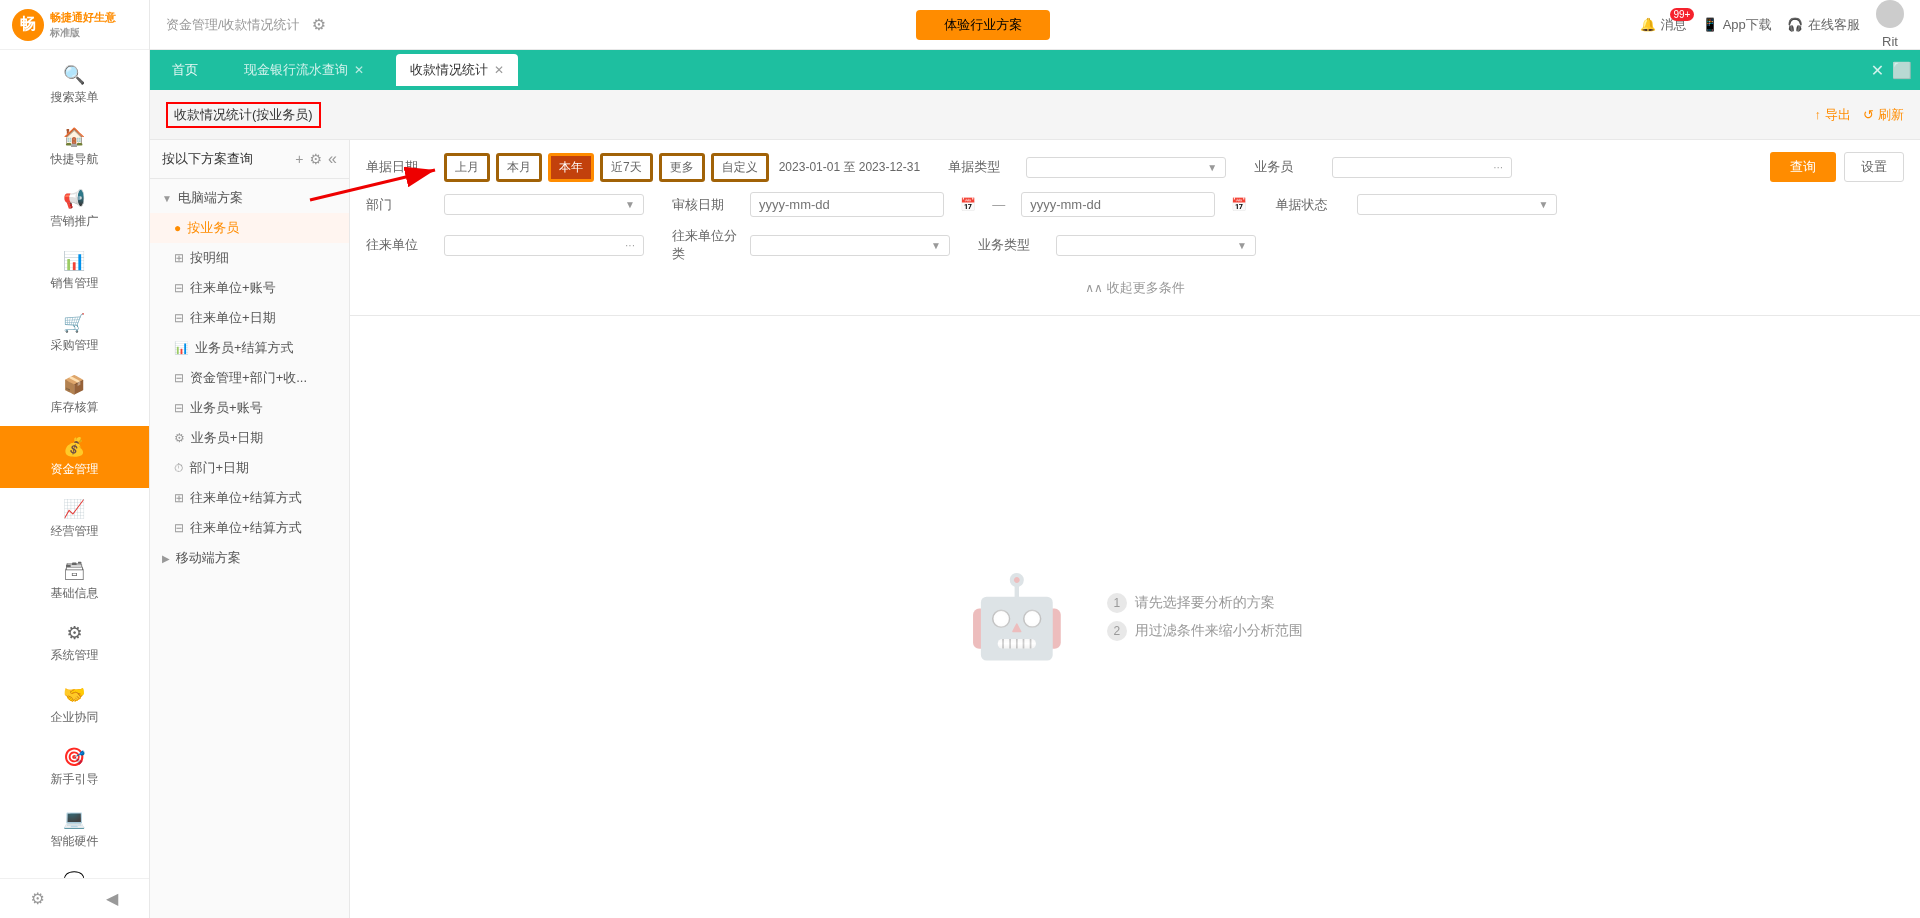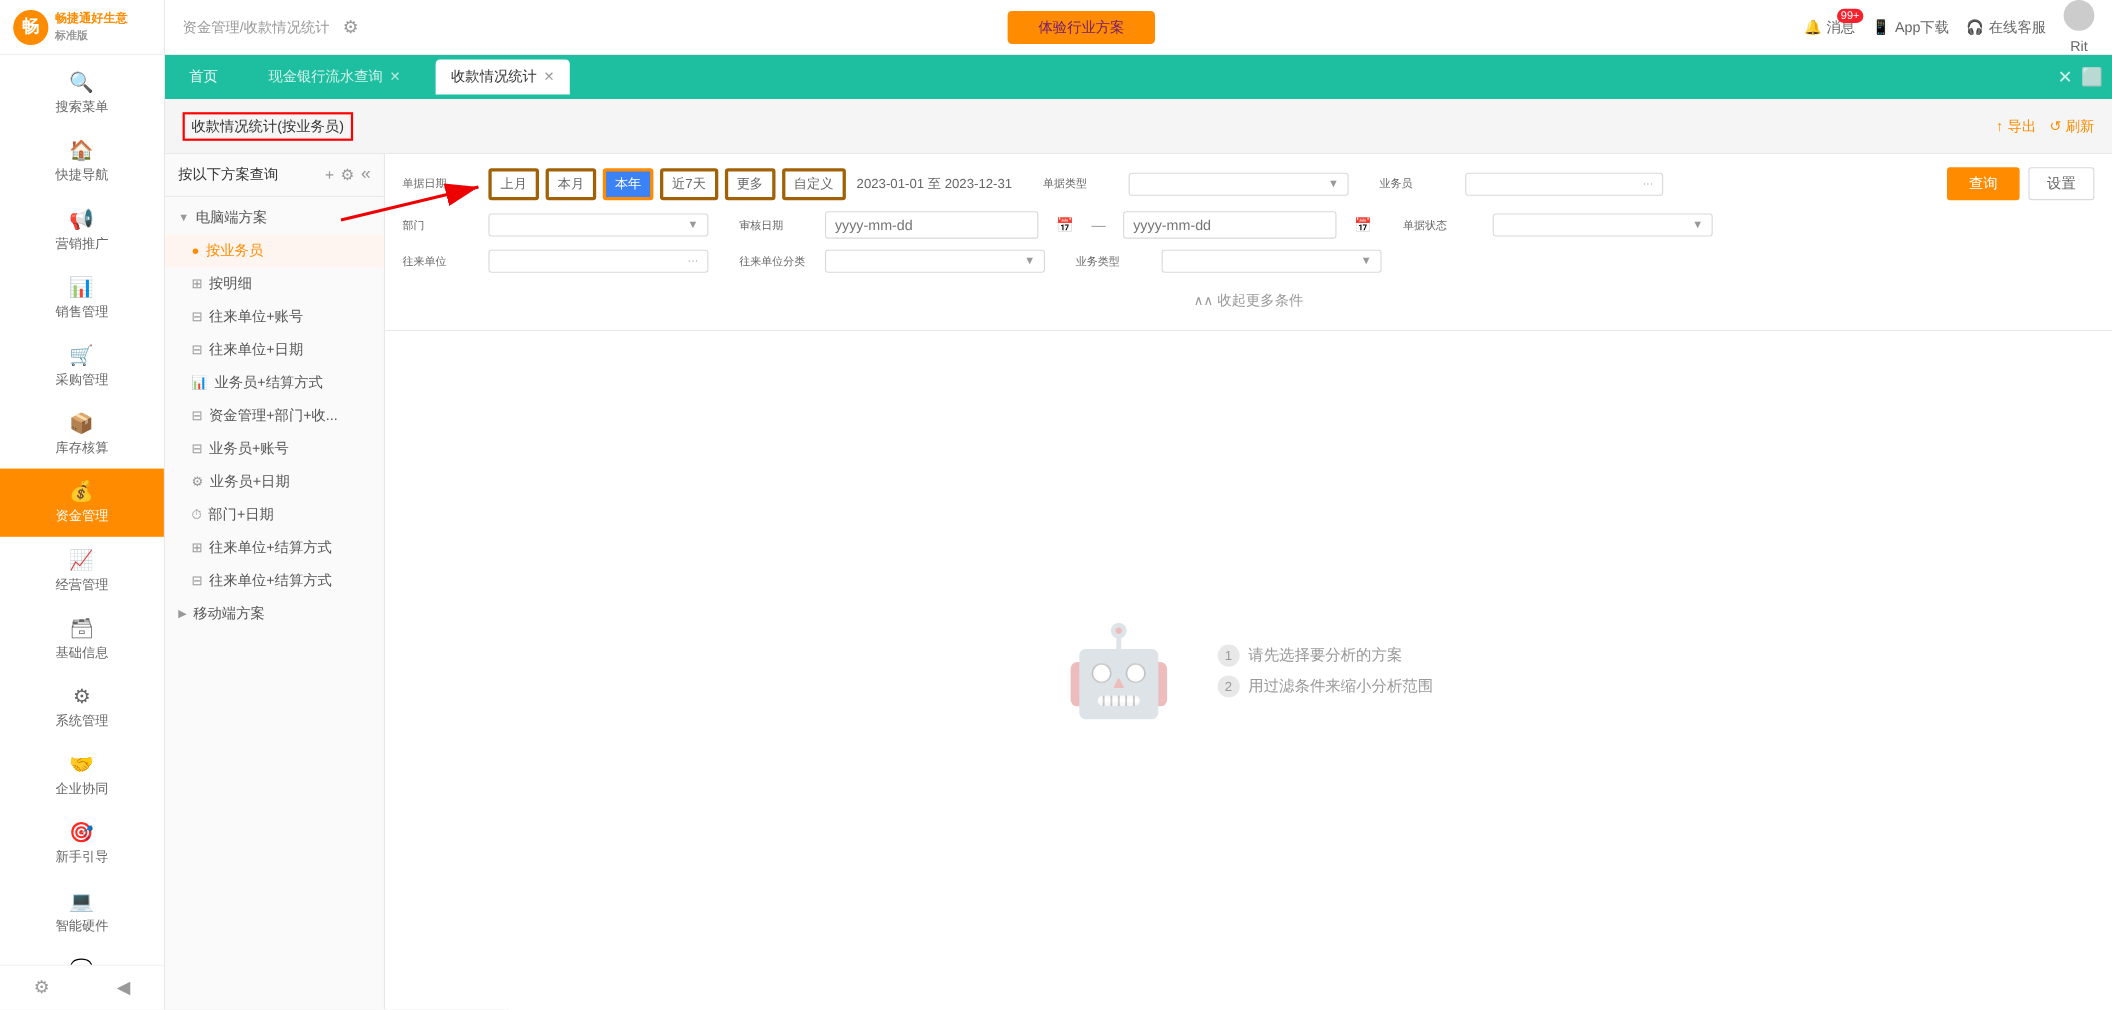--- a/index.html
+++ b/index.html
@@ -20,21 +20,21 @@
     .sidebar-footer-btn { color: #999; cursor: pointer; font-size: 16px; }
 
     
     .main { flex: 1; display: flex; flex-direction: column; overflow: hidden; }
 
     
     .top-header { height: 50px; background: #fff; display: flex; align-items: center; padding: 0 16px; border-bottom: 1px solid #e8e8e8; justify-content: space-between; flex-shrink: 0; }
     .header-left { display: flex; align-items: center; gap: 12px; }
     .breadcrumb-text { color: #999; font-size: 13px; }
     .header-gear { color: #999; cursor: pointer; font-size: 16px; }
-    .trial-btn { background: #ff8c00; color: #701a75; border: none; padding: 6px 28px; border-radius: 4px; cursor: pointer; font-size: 13px; }
+    .trial-btn { background: #ff8c00; color: #000000; border: none; padding: 6px 28px; border-radius: 4px; cursor: pointer; font-size: 13px; }
     .header-right { display: flex; align-items: center; gap: 16px; color: #666; font-size: 13px; }
     .badge-btn { position: relative; display: flex; align-items: center; gap: 4px; cursor: pointer; }
     .badge { background: #f5222d; color: white; font-size: 10px; padding: 1px 4px; border-radius: 8px; position: absolute; top: -8px; right: -8px; }
     .header-user { display: flex; align-items: center; gap: 6px; flex-direction: column; }
     .user-avatar { width: 28px; height: 28px; background: #ccc; border-radius: 50%; }
 
     
     .tab-bar { height: 40px; background: #1ebfa0; display: flex; align-items: center; padding: 0 8px; flex-shrink: 0; gap: 16px; }
     .tab { display: flex; align-items: center; padding: 0 14px; height: 32px; cursor: pointer; color: rgba(255,255,255,0.8); font-size: 13px; border-radius: 4px 4px 0 0; margin-right: 2px; }
     .tab.active { background: #fff; color: #333; }
@@ -69,24 +69,24 @@
     .tree-item.active { color: #ff8c00; background: #fff5f0; }
     .tree-item-icon { margin-right: 6px; font-size: 12px; color: #999; }
     .tree-item.active .tree-item-icon { color: #ff8c00; }
 
     
     .right-panel { flex: 1; display: flex; flex-direction: column; overflow: hidden; }
 
     
     .filter-area { background: #fff; padding: 12px 16px; border-bottom: 1px solid #e8e8e8; flex-shrink: 0; }
     .filter-row { display: flex; align-items: center; margin-bottom: 10px; flex-wrap: wrap; gap: 8px; }
-    .filter-label { color: #666; font-size: 10px; width: 70px; flex-shrink: 0; }
+    .filter-label { color: #666; font-size: 13px; width: 70px; flex-shrink: 0; }
     .filter-date-group { display: flex; align-items: center; gap: 6px; }
     .date-btn { padding: 3px 8px; border: 3px solid #a16207; border-radius: 3px; cursor: pointer; font-size: 12px; color: #666; background: #fff; }
-    .date-btn.active { background: #3b82f6; color: white; border-color: #ff8c00; text-align: right; }
+    .date-btn.active { background: #c2410c; color: white; border-color: #ff8c00; text-align: right; }
     .date-range { font-size: 12px; color: #666; margin-left: 4px; }
     .filter-select { border: 1px solid #d9d9d9; border-radius: 3px; padding: 4px 8px; font-size: 13px; color: #666; background: #fff; min-width: 180px; display: flex; align-items: center; justify-content: space-between; cursor: pointer; }
     .filter-select .select-arrow { color: #999; font-size: 10px; }
     .filter-input { border: 1px solid #d9d9d9; border-radius: 3px; padding: 4px 8px; font-size: 13px; color: #ccc; background: #fff; min-width: 150px; }
     .filter-dash { color: #999; }
     .filter-calendar { color: #999; cursor: pointer; }
     .query-btn { background: #ff8c00; color: white; border: none; padding: 5px 20px; border-radius: 3px; cursor: pointer; font-size: 13px; }
     .set-btn { background: #fff; color: #666; border: 1px solid #d9d9d9; padding: 5px 16px; border-radius: 3px; cursor: pointer; font-size: 13px; }
 
     .collapse-btn { display: flex; align-items: center; justify-content: center; gap: 4px; color: #999; cursor: pointer; font-size: 13px; padding: 6px 0; text-align: center; }

